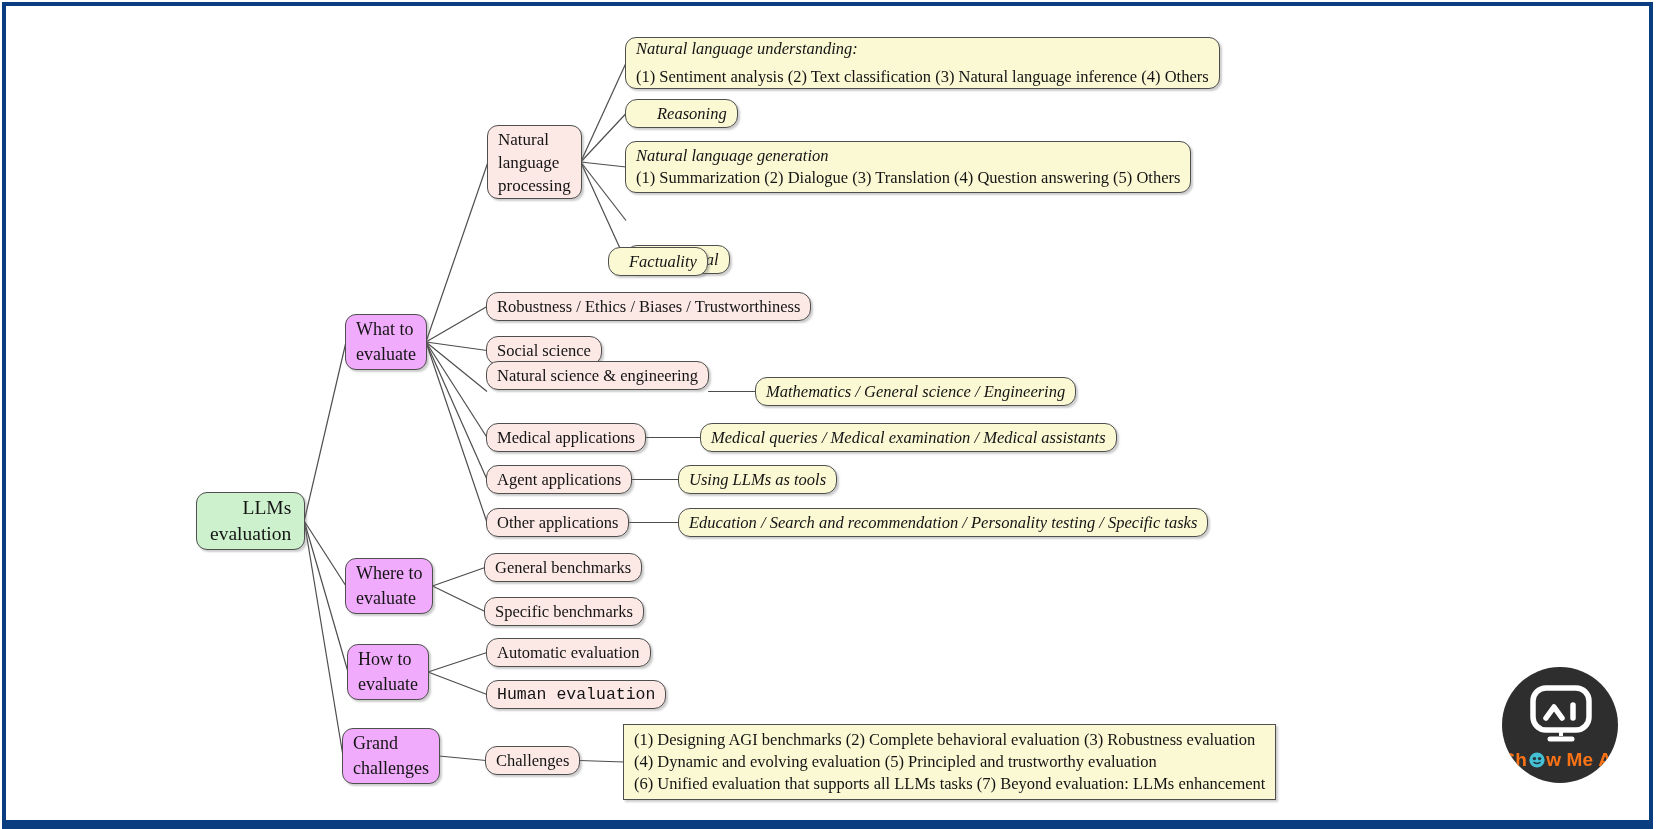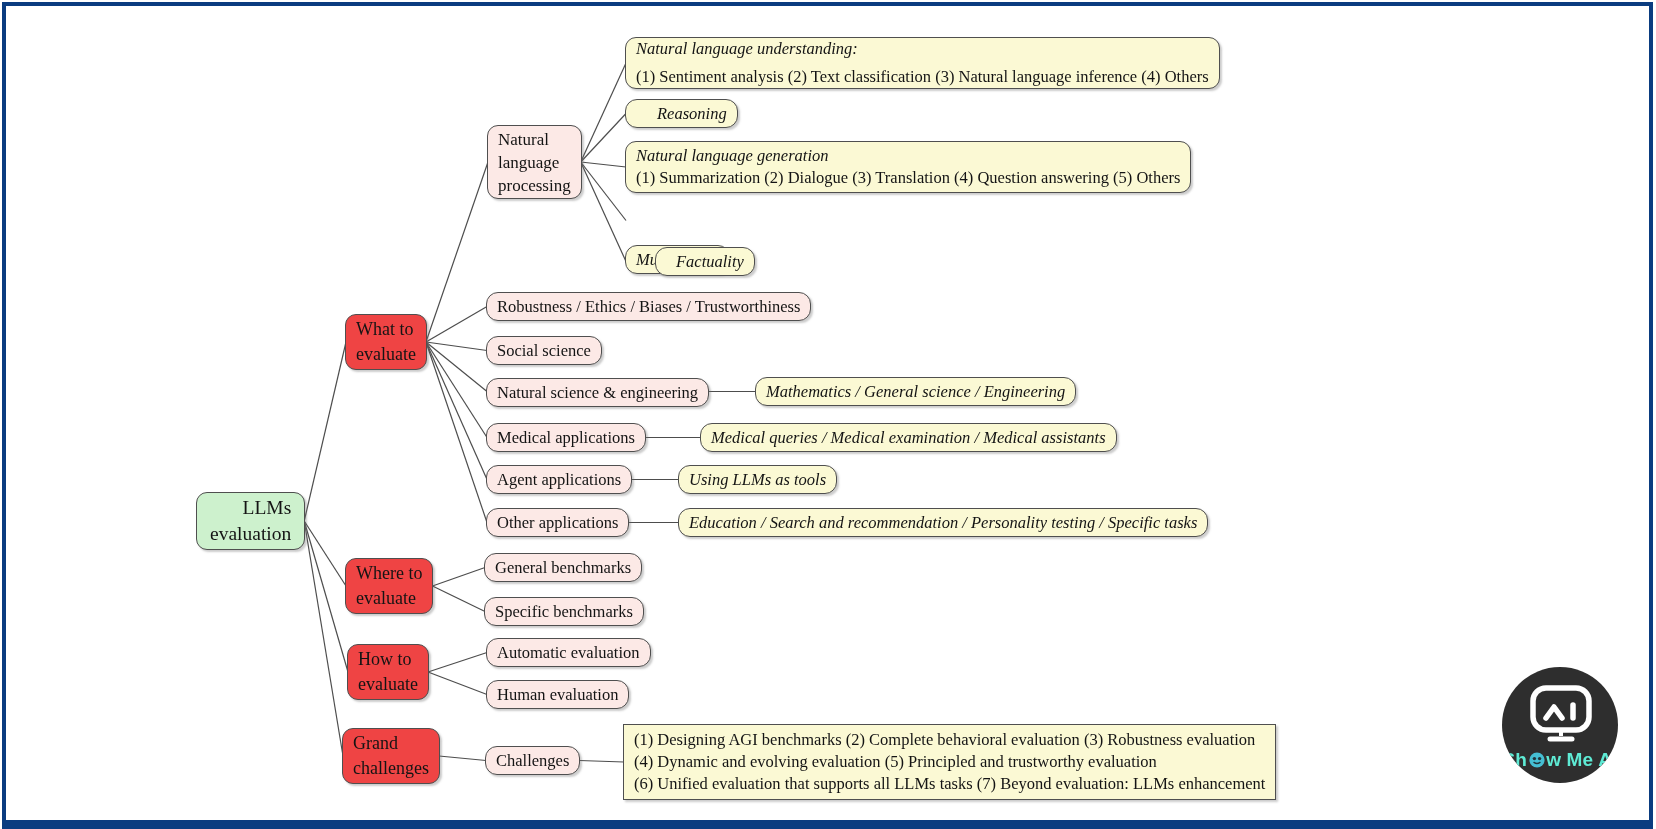--- a/index.html
+++ b/index.html
@@ -10,52 +10,52 @@
          border:4px solid #0a3c80;border-bottom-width:9px;pointer-events:none;z-index:6;}
   #edges{position:absolute;left:0;top:0;width:1656px;height:829px;z-index:0;}
   
   .node{position:absolute;box-sizing:border-box;border:1px solid #4f4f4f;
         border-radius:12px;display:flex;align-items:center;z-index:1;
         padding:0 10px;white-space:pre-line;font-size:16.5px;line-height:22px;
         box-shadow:2px 2px 2px rgba(110,110,110,0.35);}
   .single{height:29px;white-space:nowrap;justify-content:center;}
   .multi{flex-direction:column;align-items:flex-start;justify-content:center;}
   .green{background:#cdf1cd;text-align:right;}
-  .lav{background:#ef4444;}
+  .lav{background:#f0abfc;}
   .pink{background:#fce9e6;}
   .yellow{background:#fbf9d4;}
   .it{font-style:italic;}
   
   #n-llms{left:196px;top:492px;height:58px;font-size:19.5px;line-height:26px;border-radius:11px;padding:0 13px;}
   #n-what{left:345px;top:314px;}  #n-where{left:345px;top:558px;}
   #n-how{left:347px;top:644px;}   #n-grand{left:342px;top:728px;}
   .lav.multi{height:56px;font-size:18px;line-height:25px;border-radius:11px;}
   #n-nlp{left:487px;top:125px;height:74px;font-size:17px;line-height:23px;border-radius:11px;}
   #n-robustness{left:486px;top:292px;} #n-social{left:486px;top:336px;}
-  #n-natsci{left:486px;top:378px;}     #n-medical{left:486px;top:423px;text-align:center;}
+  #n-natsci{left:486px;top:361px;}     #n-medical{left:486px;top:423px;text-align:center;}
   #n-agent{left:486px;top:465px;}      #n-other{left:486px;top:508px;}
   #n-general{left:484px;top:553px;}    #n-specific{left:484px;top:597px;}
-  #n-automatic{left:486px;top:638px;}  #n-human{left:486px;top:680px;}
+  #n-automatic{left:486px;top:638px;}  #n-human{left:486px;top:680px;font-family:Liberation Mono, monospace;}
   #n-challenges{left:485px;top:746px;}
   #n-nlu{left:625px;top:37px;height:52px;border-radius:11px;justify-content:space-between;}
   #n-reasoning{left:625px;top:99px;padding-left:31px;}
   #n-nlg{left:625px;top:141px;height:52px;border-radius:11px;}
-  #n-multilingual{left:625px;top:206px;margin-top:39px;} #n-factuality{left:655px;top:247px;padding-left:20px;}
+  #n-multilingual{left:625px;top:206px;margin-top:39px;} #n-factuality{left:608px;top:247px;padding-left:20px;}
   #n-math-leaf{left:755px;top:377px;text-align:right;}
   #n-medical-leaf{left:700px;top:423px;}
   #n-agent-leaf{left:678px;top:465px;}
   #n-other-leaf{left:678px;top:508px;}
   #n-challenges-leaf{left:623px;top:724px;height:76px;border-radius:0;}
   
   #logo{position:absolute;left:1502px;top:667px;width:116px;height:116px;border-radius:50%;
         background:#2e2e2e;z-index:4;overflow:hidden;}
   #logo svg.face{position:absolute;left:0;top:0;}
   #logo .logo-text{position:absolute;left:0;right:0;bottom:12px;display:flex;justify-content:center;
         align-items:center;gap:1px;font-family:"Liberation Sans",sans-serif;font-weight:bold;
-        font-size:19px;color:#5eead4;letter-spacing:0.2px;}
+        font-size:19px;color:#f97316;letter-spacing:0.2px;}
 </style>
 </head>
 <body>
 
 <div id="stage">
   <svg id="edges" viewBox="0 0 1656 829">
       <line x1="304.21875" y1="521" x2="346" y2="342" stroke="#4d4d4d" stroke-width="1.2"></line>
       <line x1="304.21875" y1="521" x2="346" y2="586" stroke="#4d4d4d" stroke-width="1.2"></line>
       <line x1="304.21875" y1="521" x2="348" y2="672" stroke="#4d4d4d" stroke-width="1.2"></line>
       <line x1="304.21875" y1="521" x2="343" y2="756" stroke="#4d4d4d" stroke-width="1.2"></line>

